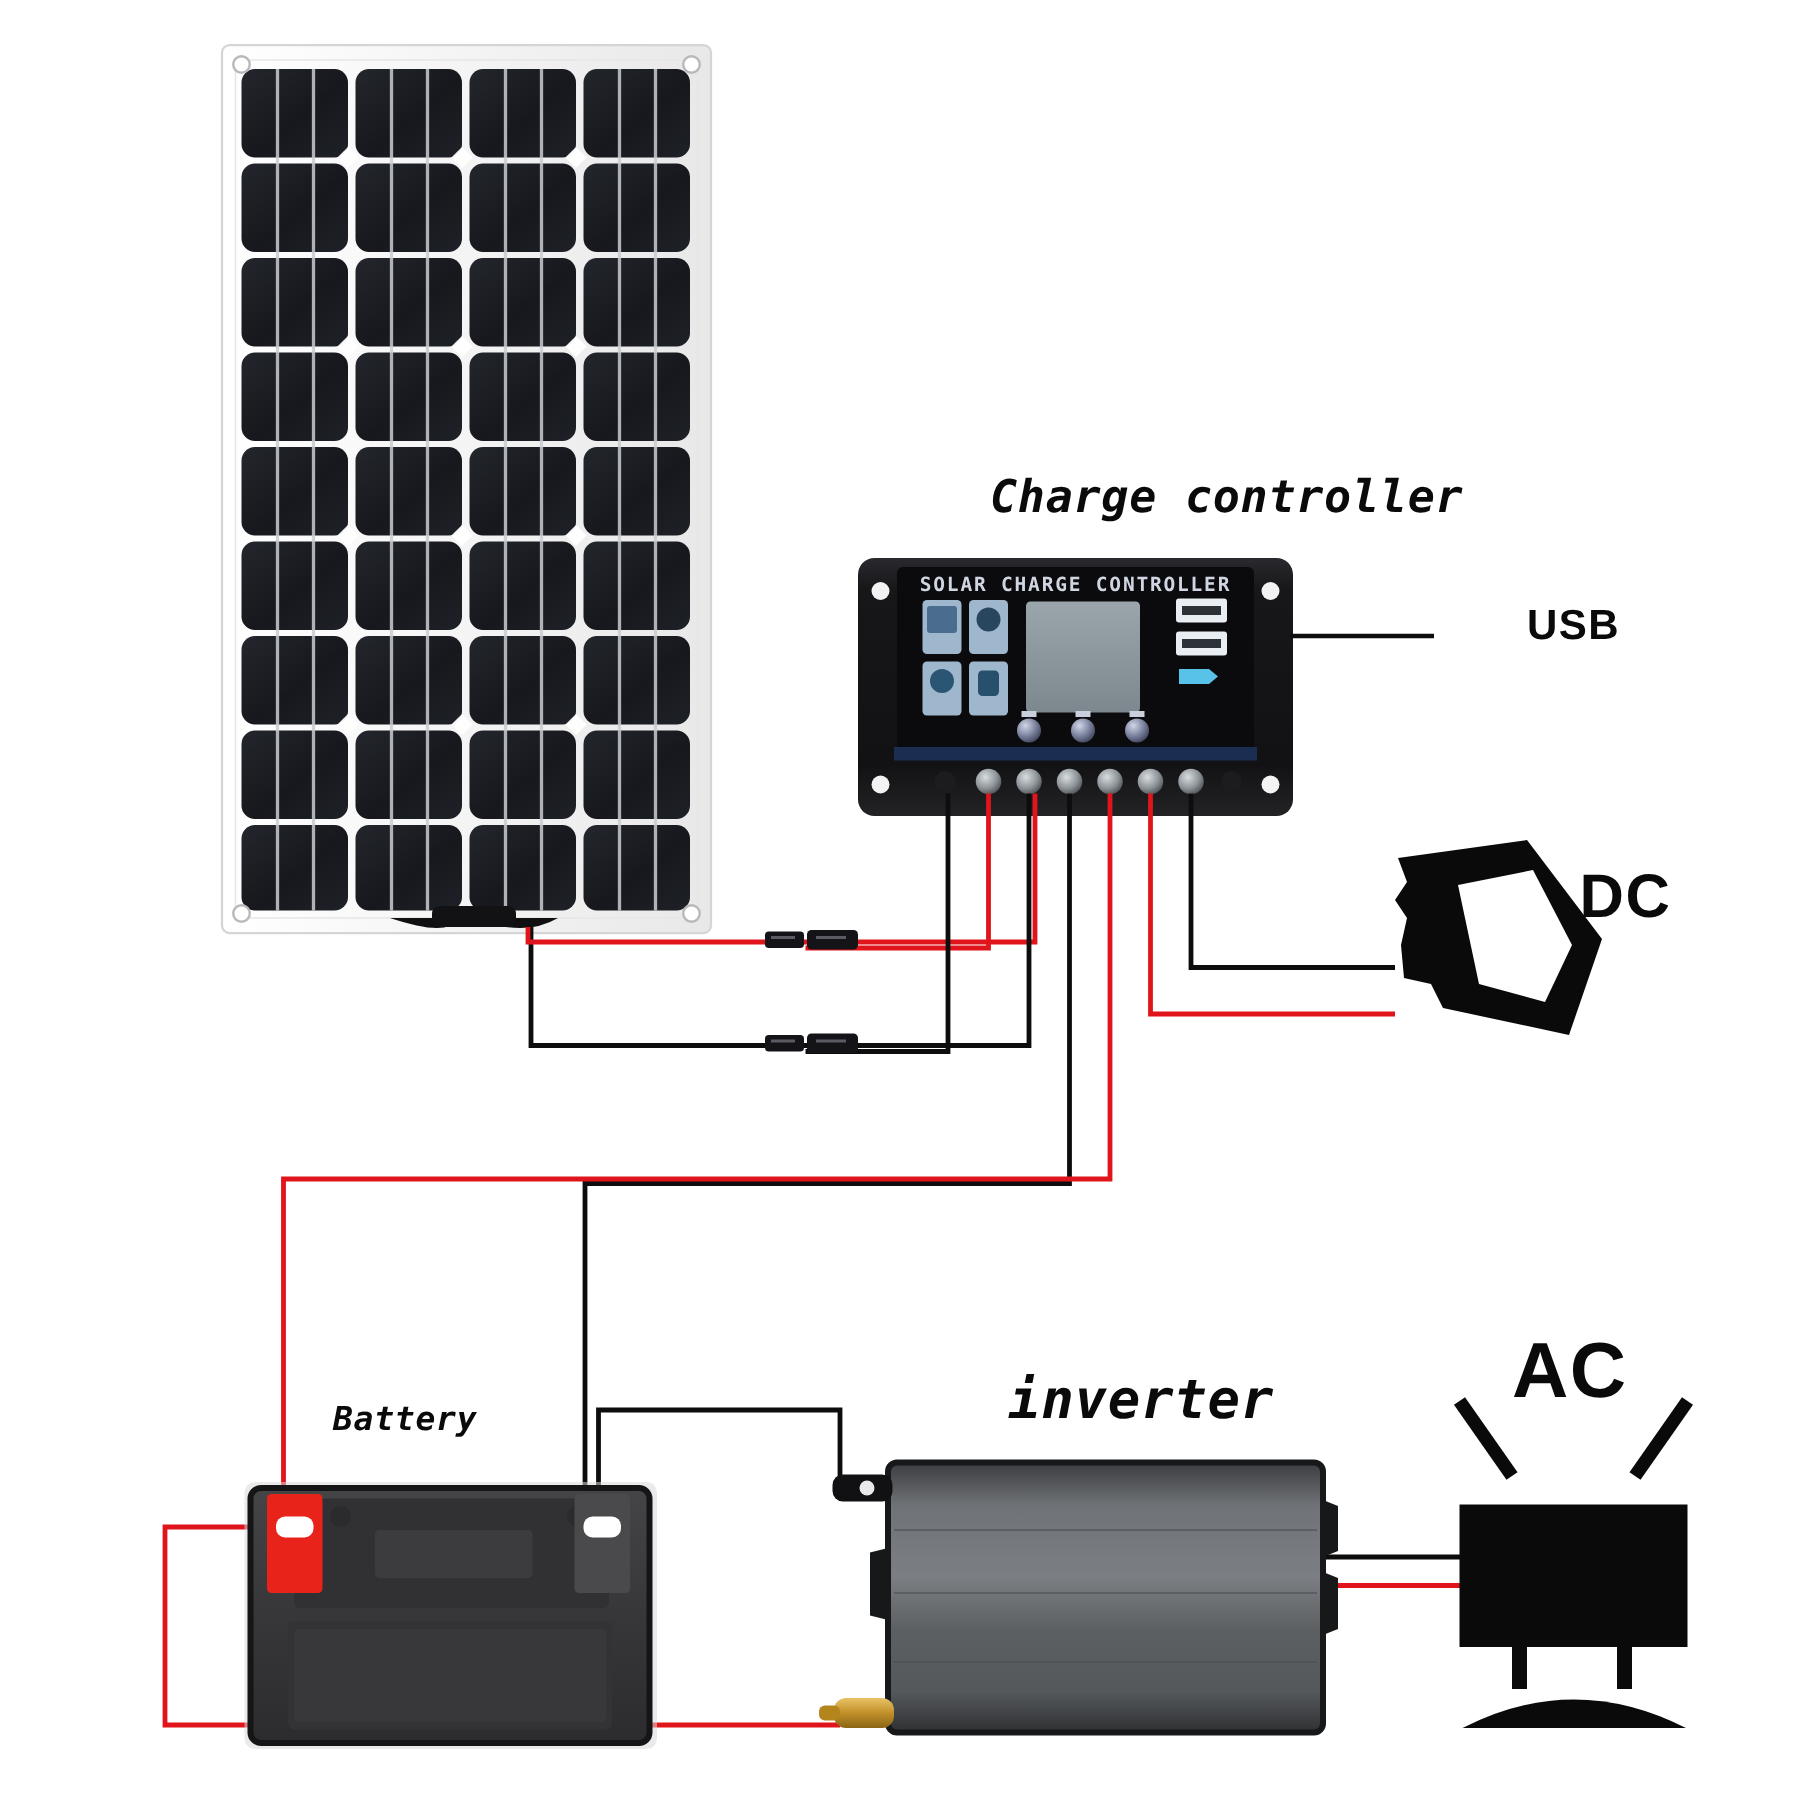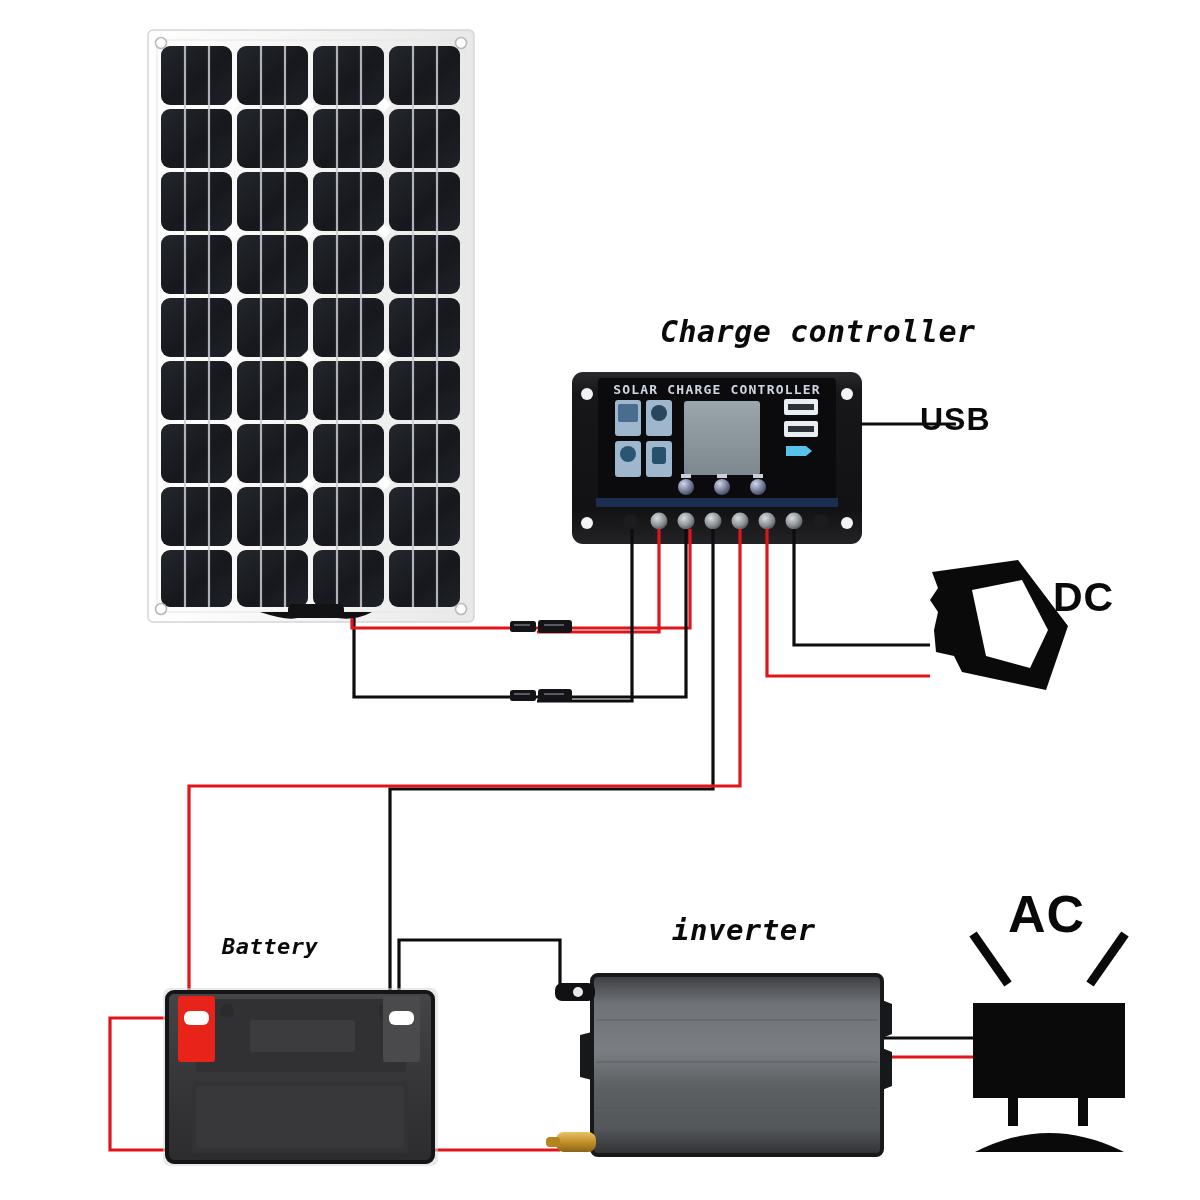--- a/index.html
+++ b/index.html
@@ -5,22 +5,22 @@
   html,body{margin:0;padding:0;background:#ffffff;}
   body{width:1200px;height:1200px;font-family:"Liberation Sans",sans-serif;overflow:hidden;}
   #stage{position:relative;width:1200px;height:1200px;background:#fff;}
   svg#diagram{position:absolute;left:0;top:0;width:1200px;height:1200px;}
 
   .label{position:absolute;white-space:nowrap;color:#0a0a0a;}
   .hand{font-family:"DejaVu Sans Mono",monospace;font-style:italic;font-weight:700;}
 
   #lbl-charge-controller{left:612px;top:314px;font-size:30px;letter-spacing:.5px;margin-left:48px;}
   #lbl-battery{left:222px;top:934px;font-size:22px;letter-spacing:.5px;}
-  #lbl-inverter{left:672px;top:913px;font-size:29px;letter-spacing:.5px;}
-  #lbl-usb{left:920px;top:401px;font-size:32px;font-weight:700;letter-spacing:1px;}
+  #lbl-inverter{left:672px;top:913px;font-size:36px;letter-spacing:.5px;}
+  #lbl-usb{left:1018px;top:401px;font-size:28px;font-weight:700;letter-spacing:1px;}
   #lbl-dc{left:1053px;top:574px;font-size:41px;font-weight:700;letter-spacing:1px;}
   #lbl-ac{left:1008px;top:884px;font-size:52px;font-weight:700;letter-spacing:1px;}
 </style>
 </head>
 <body>
 
 <div id="stage">
 
 <svg id="diagram" viewBox="0 0 1200 1200">
   <defs>

